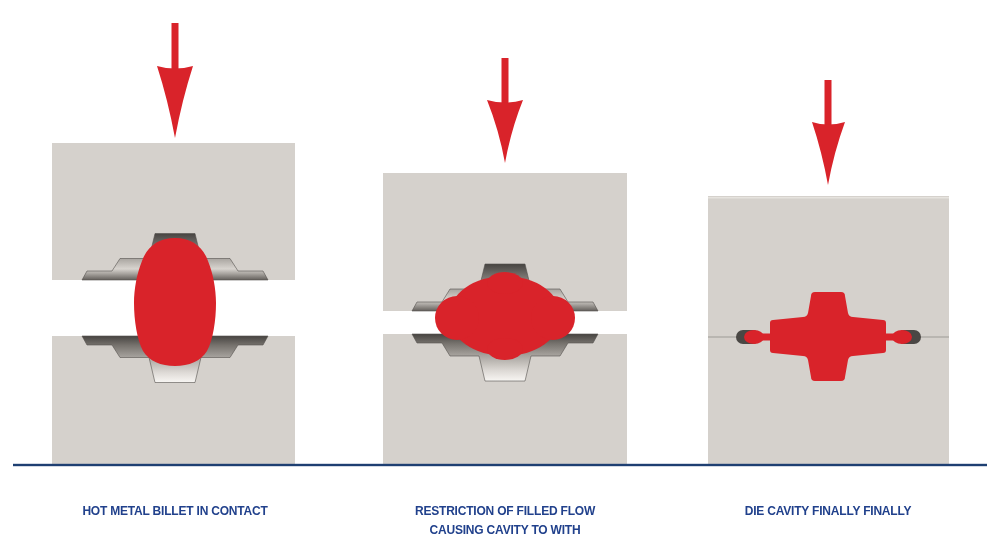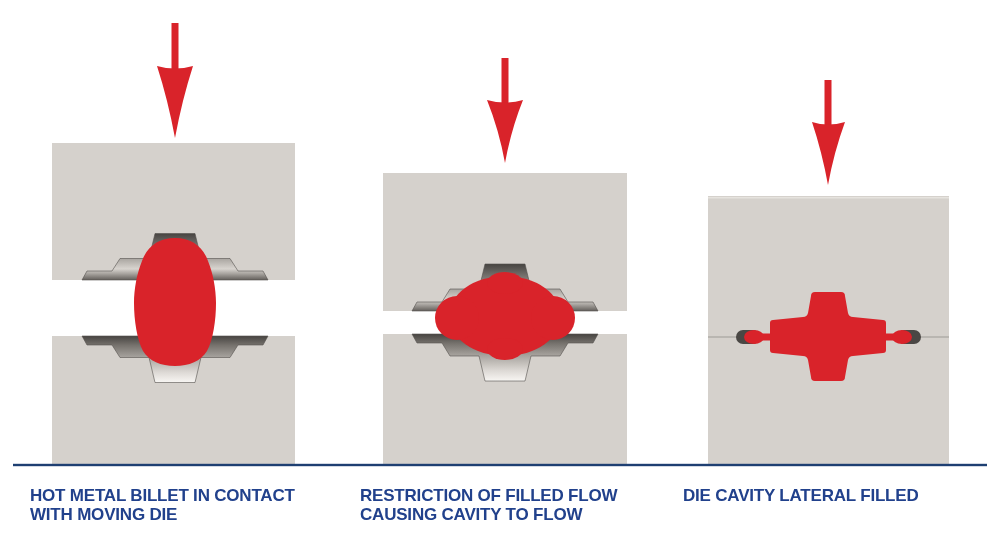--- a/index.html
+++ b/index.html
@@ -15,23 +15,24 @@
     background:#ffffff;
     overflow:hidden;
     font-family:"Liberation Sans", sans-serif;
   }
   .diagram-svg{position:absolute;top:0;left:0;}
   .metal{fill:var(--metal-red);}
   .die{fill:var(--die-gray);}
   .ground{fill:var(--ground-blue);}
   .caption{
     position:absolute;
-    top:486px;
+    top:502px;
+    text-align:center;
     color:var(--caption-blue);
-    font-size:17px;
+    font-size:12px;
     font-weight:bold;
     line-height:19px;
     letter-spacing:-0.2px;
     white-space:nowrap;
   }
   .caption-1{left:30px;width:290px;}
   .caption-2{left:360px;width:290px;}
   .caption-3{left:683px;width:290px;}
 </style>
 </head>
@@ -114,24 +115,23 @@
         <ellipse cx="754" cy="337" rx="10" ry="7"></ellipse>
         <ellipse cx="902" cy="337" rx="10" ry="7"></ellipse>
       </g>
     </g>
 
     <rect class="ground" x="13" y="463.8" width="974" height="2.4"></rect>
   </svg>
 
   <div class="caption caption-1">
     <div>HOT METAL BILLET IN CONTACT</div>
-    <div>WITH MOVING DIE</div>
   </div>
   <div class="caption caption-2">
     <div>RESTRICTION OF FILLED FLOW</div>
-    <div>CAUSING CAVITY TO FLOW</div>
+    <div>CAUSING CAVITY TO WITH</div>
   </div>
   <div class="caption caption-3">
-    <div>DIE CAVITY LATERAL FILLED</div>
+    <div>DIE CAVITY FINALLY FINALLY</div>
     <div></div>
   </div>
 
 </div>
 
 </body></html>

